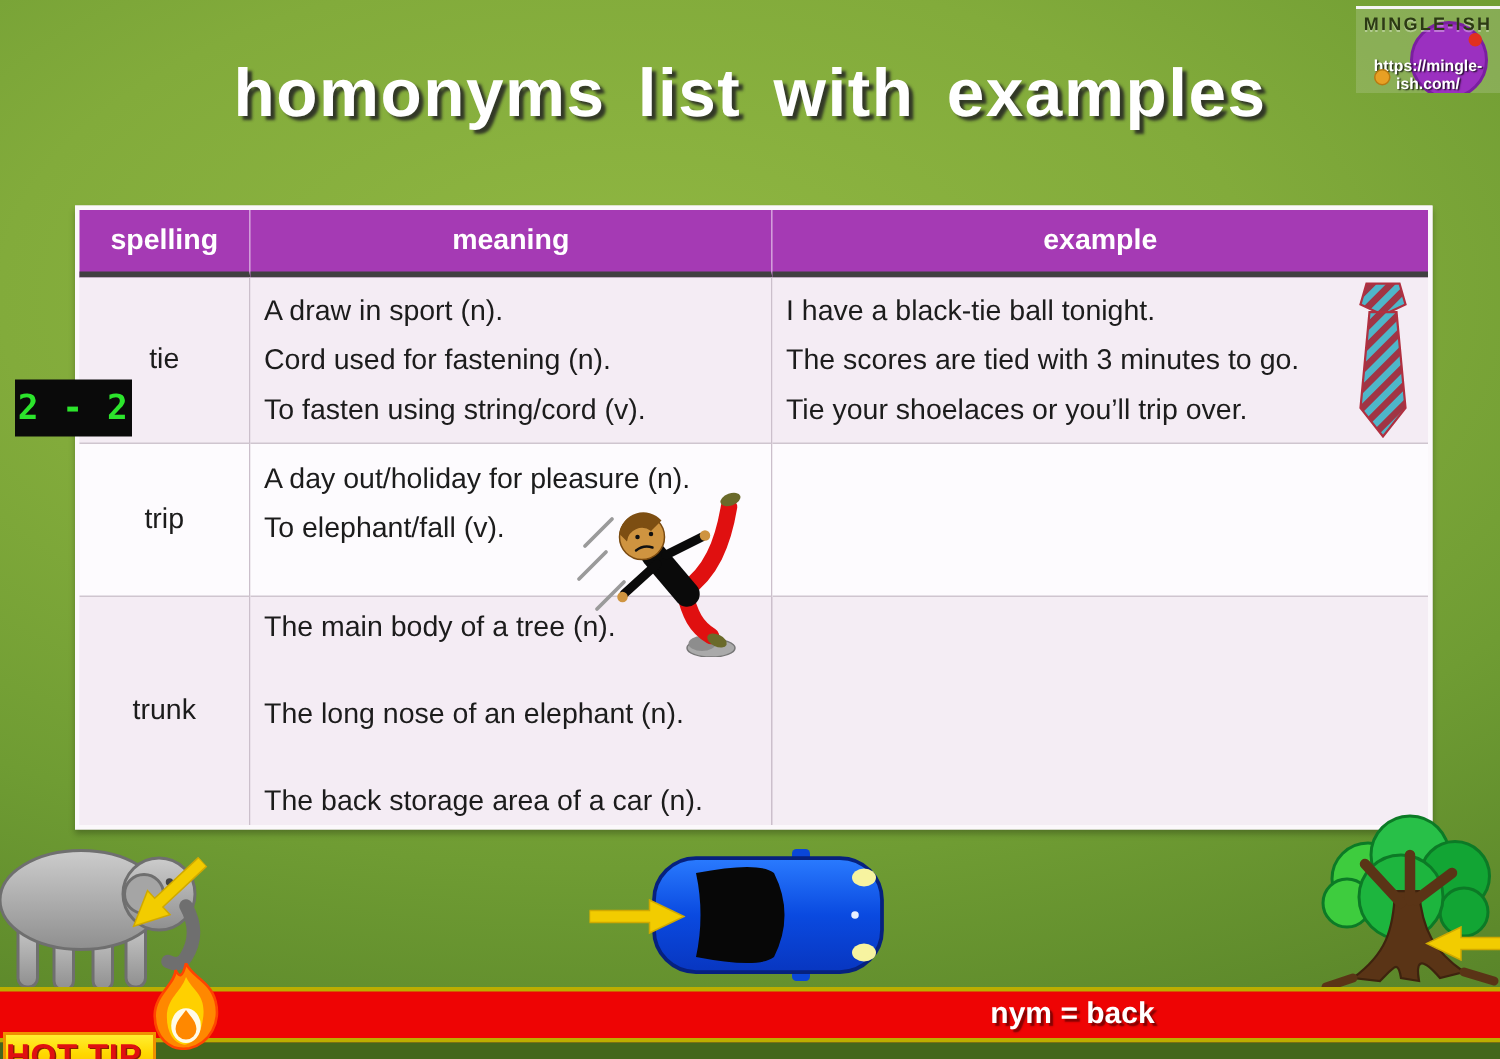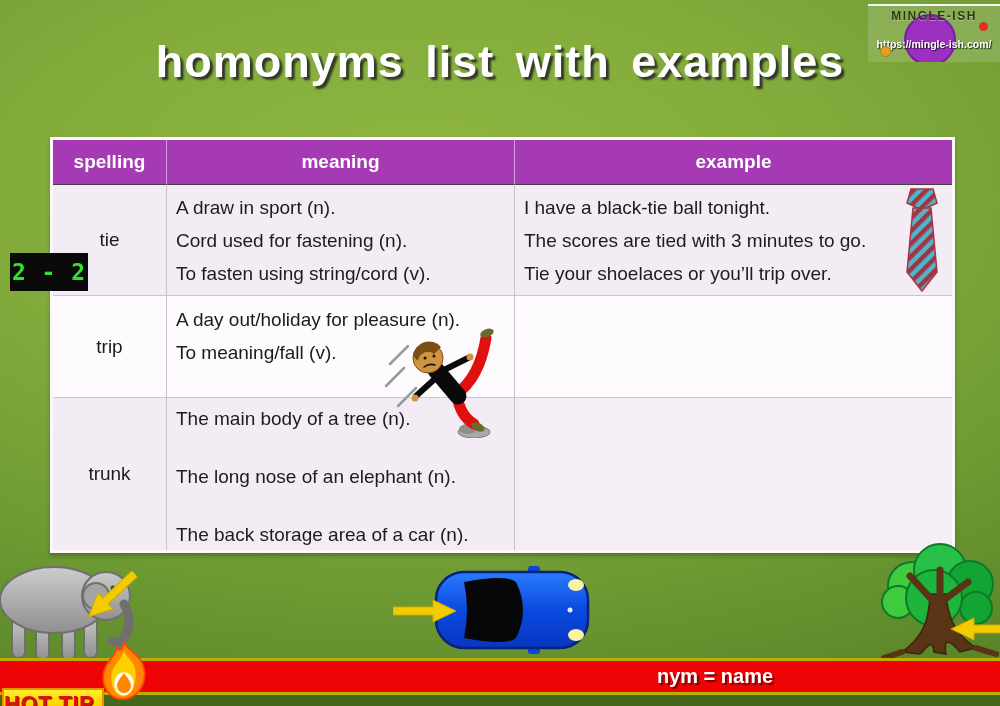--- a/index.html
+++ b/index.html
@@ -12,21 +12,21 @@
   }
   
   .title {
     position: absolute; top: 36px; left: 0; width: 100%;
     text-align: center; color: #fff; font-size: 45px; font-weight: bold;
     letter-spacing: 1px; word-spacing: 8px;
     text-shadow: 3px 3px 2px rgba(35,35,35,.85);
   }
   
   .logo {
-    position: absolute; right: 0; top: 4px; width: 132px; height: 58px;
+    position: absolute; right: 0; top: 4px; width: 96px; height: 58px;
     background: rgba(190,210,170,.28); border-top: 2px solid #f5f5f5;
     overflow: hidden;
   }
   .logo .blob {
     position: absolute; left: 36px; top: 8px; width: 52px; height: 52px;
     border-radius: 50%; background: #9b30c0; border: 2px solid #7a1fa0;
   }
   .logo .brand {
     position: absolute; top: 3px; width: 100%; text-align: center;
     font-size: 12px; font-weight: 800; letter-spacing: 1.5px; color: #2c3a14;
@@ -54,21 +54,21 @@
     grid-template-rows: 45px 111px 102px 152px;
     border: 3px solid #fbf8fb; background: #f4edf4;
     box-shadow: 0 3px 4px rgba(0,0,0,.25);
   }
   .cell { border-right: 1px solid #cbbfcb; border-bottom: 1px solid #cfc5cf; overflow: hidden; }
   .cell.last-col { border-right: none; }
   .cell.last-row { border-bottom: none; }
   .th {
     background: #a53ab4; color: #fff; font-weight: bold; font-size: 19px;
     display: flex; align-items: center; justify-content: center;
-    border-right: 1px solid rgba(255,255,255,.5); border-bottom: 1px solid #404040;
+    border-right: 1px solid rgba(255,255,255,.5); border-bottom: 4px solid #404040;
   }
   .row-a { background: #f4ecf4; }
   .row-b { background: #fdfbfe; }
   .spelling-cell {
     display: flex; align-items: center; justify-content: center;
     font-size: 19px; color: #1c1c1c;
   }
   .text-cell { padding: 6px 6px 0 9px; font-size: 19px; color: #1c1c1c; }
   .text-cell p { line-height: 33px; }
   .lh31 p { line-height: 31px; padding-top: 2px; }
@@ -140,21 +140,21 @@
     </div>
     <div class="cell row-a text-cell last-col">
       <p>I have a black-tie ball tonight.</p>
       <p>The scores are tied with 3 minutes to go.</p>
       <p>Tie your shoelaces or you’ll trip over.</p>
     </div>
 
     <div class="cell row-b spelling-cell">trip</div>
     <div class="cell row-b text-cell lh31">
       <p>A day out/holiday for pleasure (n).</p>
-      <p>To meaning/fall (v).</p>
+      <p>To elephant/fall (v).</p>
     </div>
     <div class="cell row-b text-cell lh31 last-col">
     </div>
 
     <div class="cell row-a spelling-cell last-row">trunk</div>
     <div class="cell row-a text-cell gap last-row">
       <p>The main body of a tree (n).</p>
       <p>The long nose of an elephant (n).</p>
       <p>The back storage area of a car (n).</p>
     </div>
@@ -269,21 +269,21 @@
       <polygon points="0,8 40,8 40,1 63,12 40,23 40,16 0,16" fill="#f2cc00" stroke="#cfa900" stroke-width="1"></polygon>
     </svg>
   </div>
   <div class="arrow arrow-tree">
     <svg width="64" height="24" viewBox="0 0 64 24">
       <polygon points="0,8 40,8 40,1 63,12 40,23 40,16 0,16" fill="#f2cc00" stroke="#cfa900" stroke-width="1"></polygon>
     </svg>
   </div>
 
   <div class="banner">
-    <span class="tip-text tip-right">nym = name</span>
+    <span class="tip-text tip-right">nym = back</span>
   </div>
   <div class="bottom-strip"></div>
 
   <div class="hot-tip">
     <span>HOT TIP</span>
   </div>
   <div class="flame">
     <svg width="48" height="58" viewBox="0 0 40 50">
       <path d="M20 0 C23 8 34 10 37 22 C40 34 34 46 22 49 C10 51 2 42 2 30 C2 18 14 12 14 4 C16 8 18 9 20 0 Z" fill="#ff8800" stroke="#ff4400" stroke-width="1.5"></path>
       <path d="M20 8 C24 16 31 18 30 30 C29 41 25 46 19 47 C13 46 9 40 9 31 C9 20 17 17 20 8 Z" fill="#ffd000"></path>

